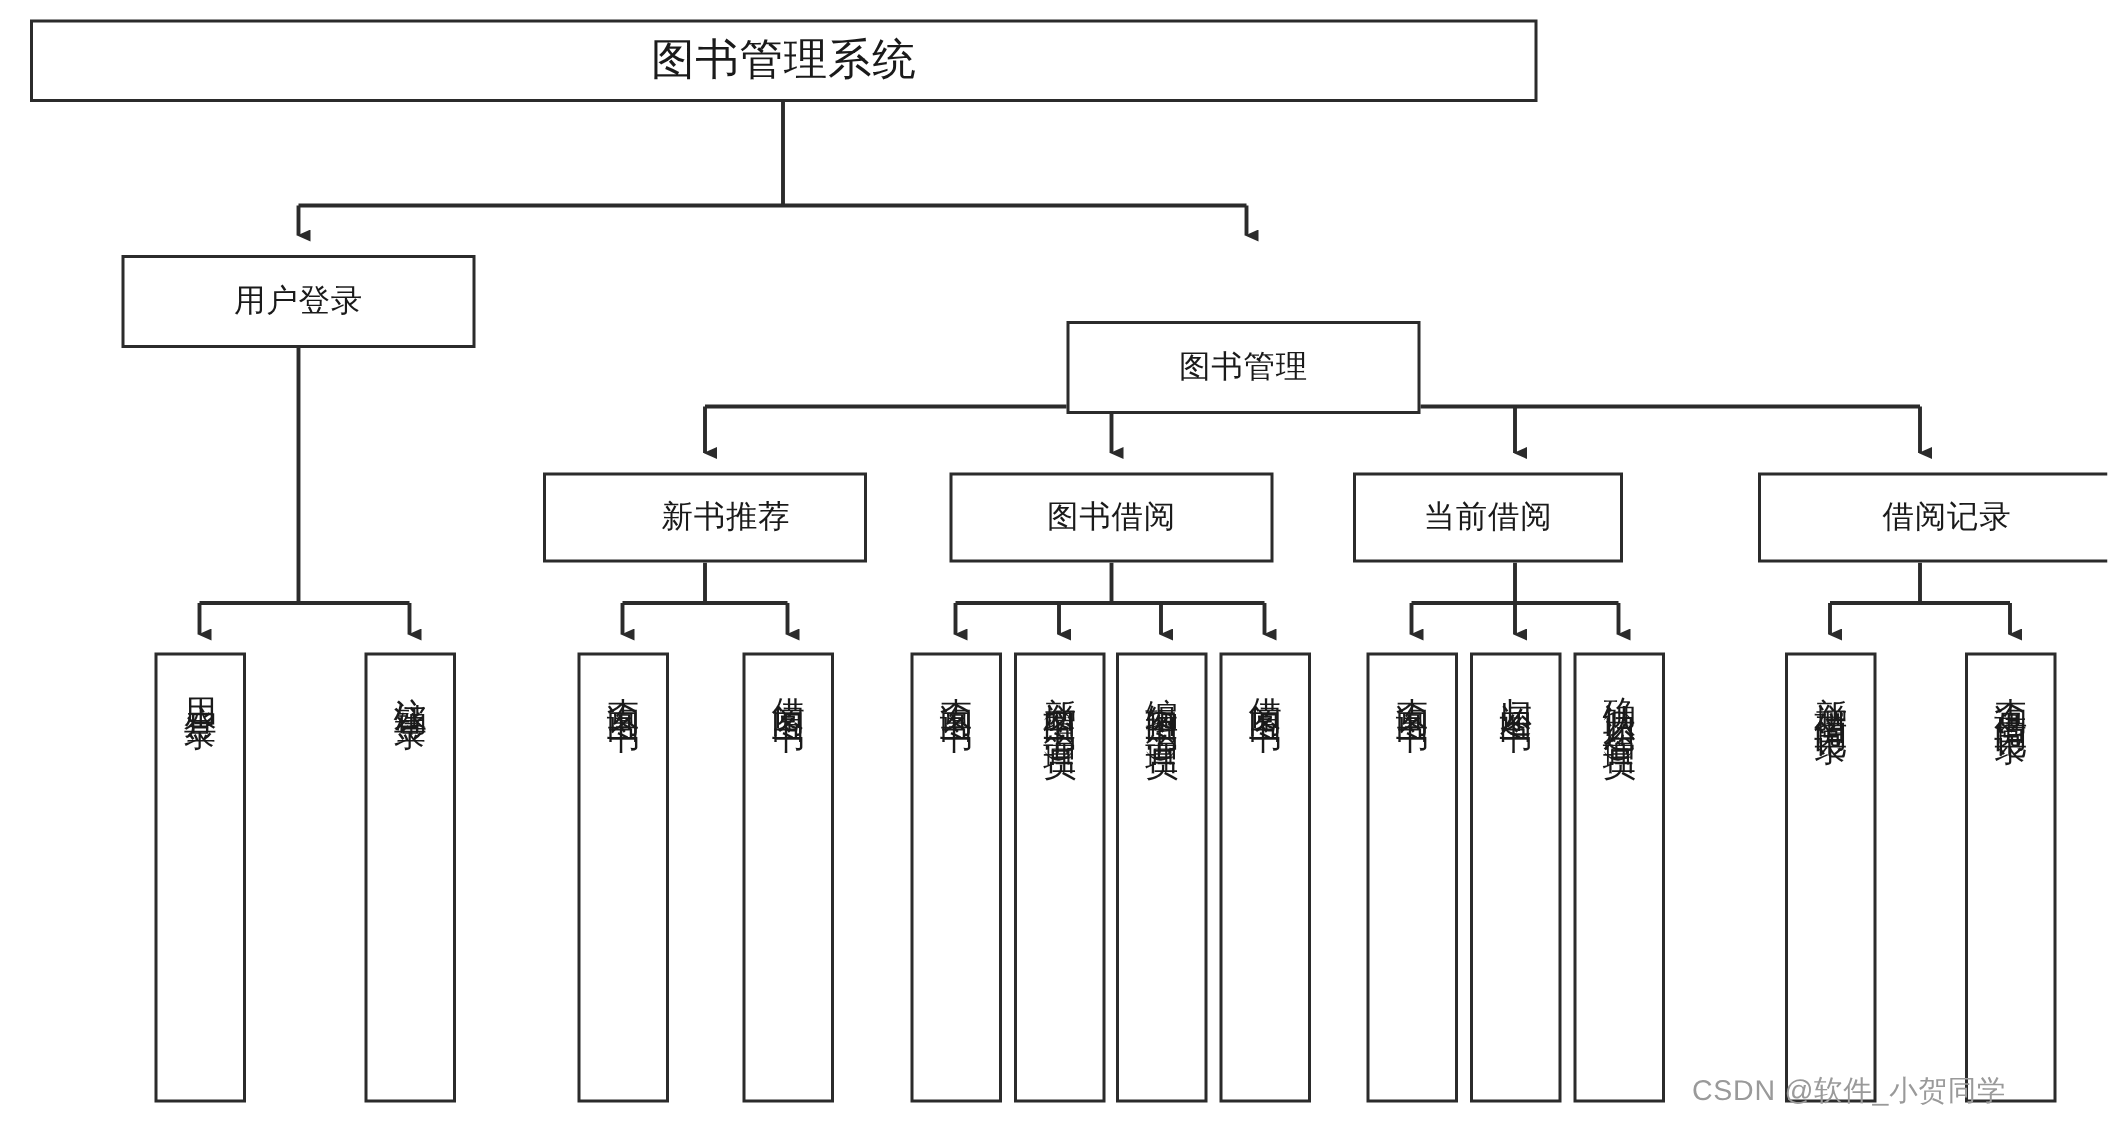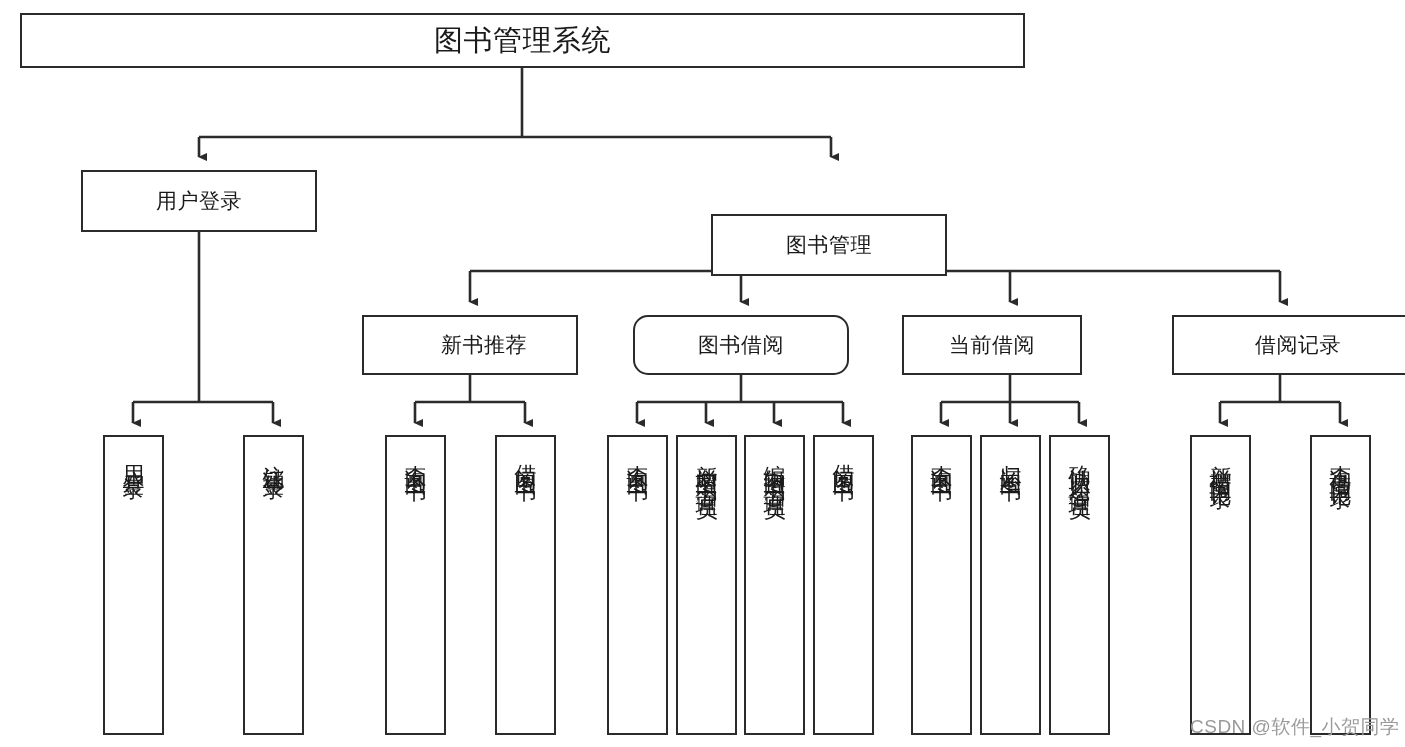--- a/index.html
+++ b/index.html
@@ -134,21 +134,21 @@
   </div>
 
   <div class="node h" style="left:711px;top:170px;width:236px;height:62px;margin-top:44px;">
     <span class="label">图书管理</span>
   </div>
 
   <div class="node h" style="left:362px;top:315px;width:216px;height:60px;padding-left:28px;">
     <span class="label">新书推荐</span>
   </div>
 
-  <div class="node h" style="left:633px;top:315px;width:216px;height:60px;border-radius:15px;">
+  <div class="node h" style="left:633px;top:315px;width:216px;height:60px;">
     <span class="label">图书借阅</span>
   </div>
 
   <div class="node h" style="left:902px;top:315px;width:180px;height:60px;">
     <span class="label">当前借阅</span>
   </div>
 
   <div class="node h" style="left:1172px;top:315px;width:252px;height:60px;">
     <span class="label">借阅记录</span>
   </div>
@@ -198,15 +198,15 @@
   </div>
 
   <div class="node v" style="left:1190px;top:435px;width:61px;height:300px;">
     <span class="label">新增借阅记录</span>
   </div>
 
   <div class="node v" style="left:1310px;top:435px;width:61px;height:300px;">
     <span class="label">查询借阅记录</span>
   </div>
 
-  <div class="watermark" style="left:1190px;top:714px;">CSDN @软件_小贺同学</div>
+  <div class="watermark" style="left:1128px;top:714px;">CSDN @软件_小贺同学</div>
 
 </div>
 
 </body></html>

